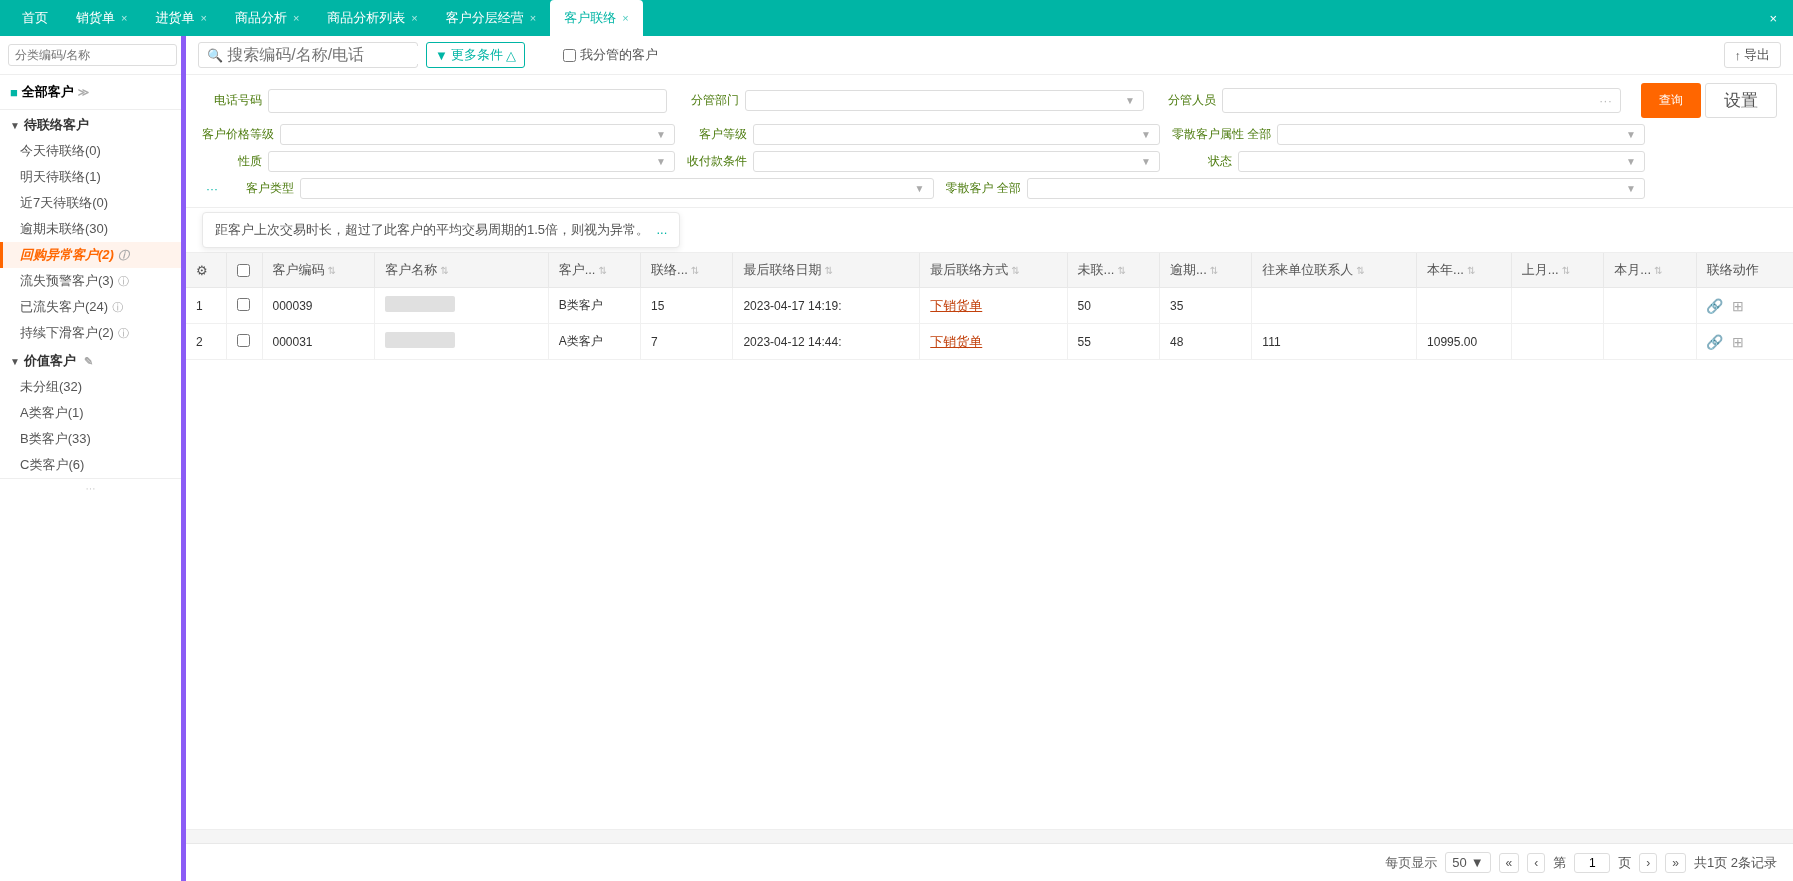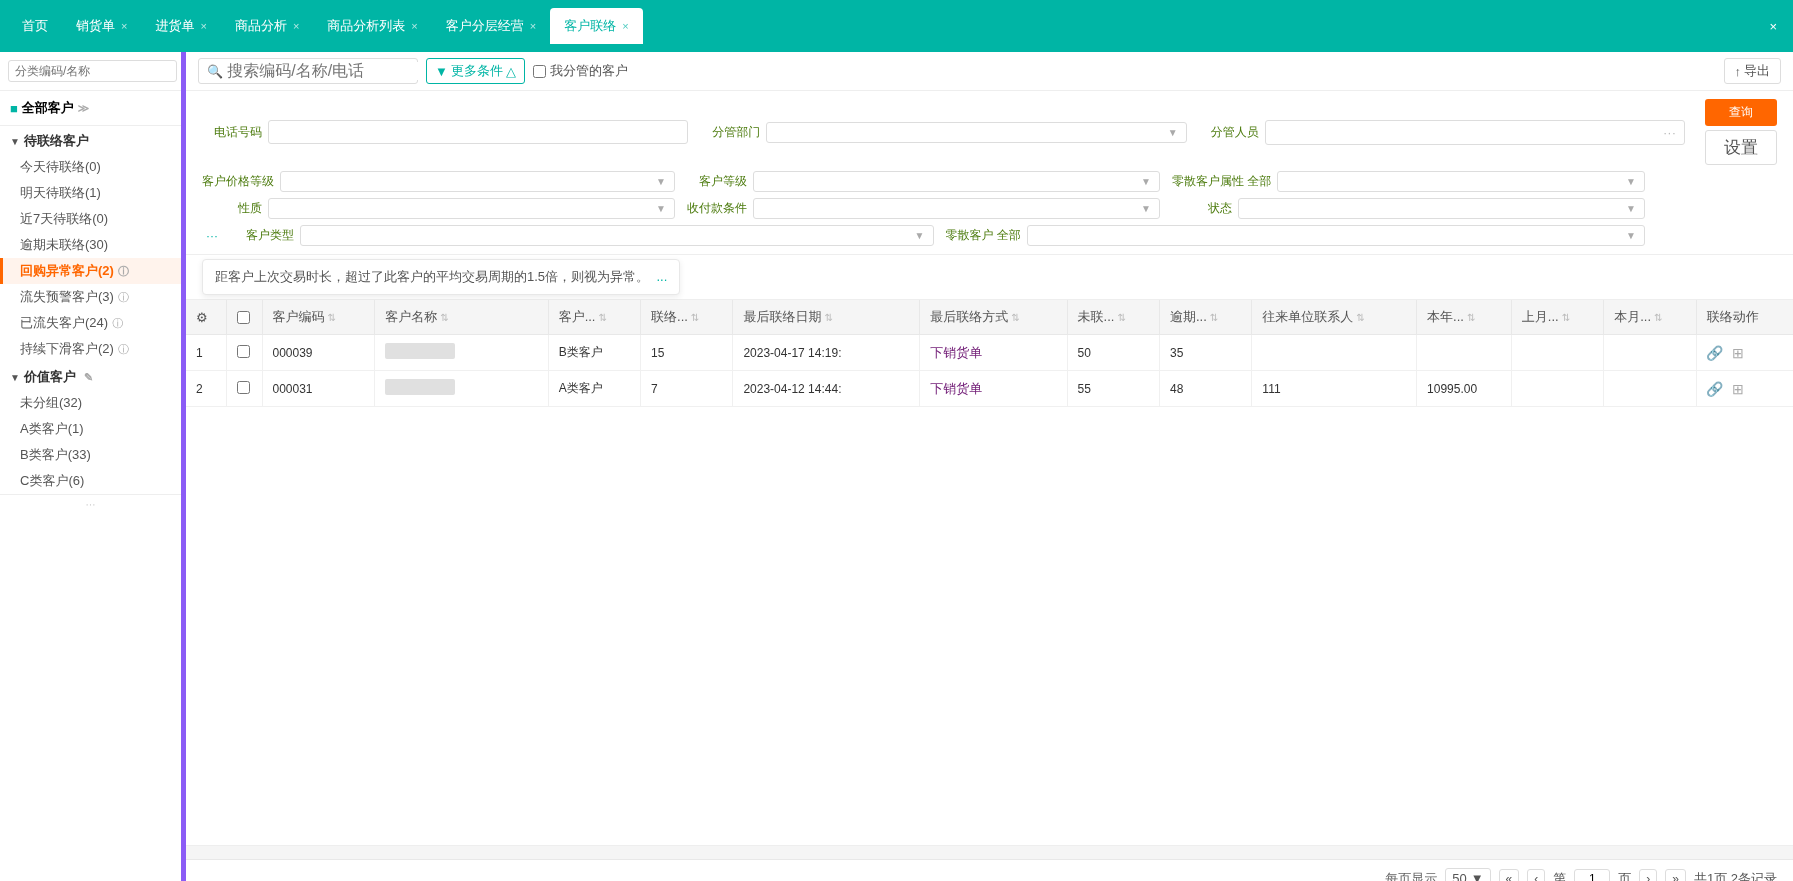--- a/index.html
+++ b/index.html
@@ -1,21 +1,21 @@
 <!DOCTYPE html>
 <html><head>
   <meta charset="utf-8">
   <style>
     * { box-sizing: border-box; margin: 0; padding: 0; font-family: "Microsoft YaHei", "PingFang SC", sans-serif; font-size: 13px; }
     body { background: #f5f5f5; width: 1793px; height: 881px; overflow: hidden; }
 
     
     .top-nav {
       background: #00b5a5;
-      height: 52px;
+      height: 36px;
       display: flex;
       align-items: center;
       padding: 0 8px;
       color: #fff;
       position: relative;
     }
     .top-nav .nav-item {
       padding: 0 14px;
       height: 36px;
       display: flex;
@@ -113,20 +113,21 @@
       display: flex;
       align-items: center;
       gap: 2px;
     }
     .sidebar-item.active-group {
       background: #fff3ec;
       color: #ff6600;
       font-weight: bold;
       border-left: 3px solid #ff6600;
       padding-left: 17px;
+      font-style: italic;
     }
     .sidebar-item .info-icon {
       color: #aaa;
       font-size: 11px;
       margin-left: 2px;
     }
 
     
     .content-area {
       flex: 1;
@@ -172,20 +173,21 @@
       border: 1px solid #00b5a5;
       border-radius: 3px;
     }
     .filter-bar .my-customers {
       display: flex;
       align-items: center;
       gap: 4px;
       font-size: 12px;
       color: #555;
       cursor: pointer;
+      margin-left: 30px;
     }
     .filter-bar .my-customers input[type=checkbox] { cursor: pointer; }
     .filter-bar .export-btn {
       margin-left: auto;
       display: flex;
       align-items: center;
       gap: 3px;
       color: #555;
       cursor: pointer;
       font-size: 12px;
@@ -241,21 +243,21 @@
       background: #fff;
       min-width: 120px;
       display: flex;
       align-items: center;
       justify-content: space-between;
       cursor: pointer;
     }
     .filter-field .field-select .arrow { color: #aaa; font-size: 10px; }
     .filter-actions {
       display: flex;
-      flex-direction: column;
+      flex-direction: row;
       gap: 4px;
       margin-left: 8px;
     }
     .btn-query {
       background: #ff6600;
       color: #fff;
       border: none;
       border-radius: 3px;
       padding: 5px 18px;
       cursor: pointer;
@@ -336,21 +338,21 @@
       border-bottom: 1px solid #f0f0f0;
     }
     tbody td {
       padding: 8px 10px;
       font-size: 12px;
       color: #333;
       white-space: nowrap;
       border-right: 1px solid #f0f0f0;
     }
     tbody td:last-child { border-right: none; }
-    .td-link { color: #701a75; cursor: pointer; }
+    .td-link { color: #c2410c; text-decoration: underline; cursor: pointer; }
     .customer-name-blur {
       display: inline-block;
       background: #e0e0e0;
       border-radius: 2px;
       width: 70px;
       height: 16px;
     }
     .action-icons {
       display: flex;
       gap: 8px;

